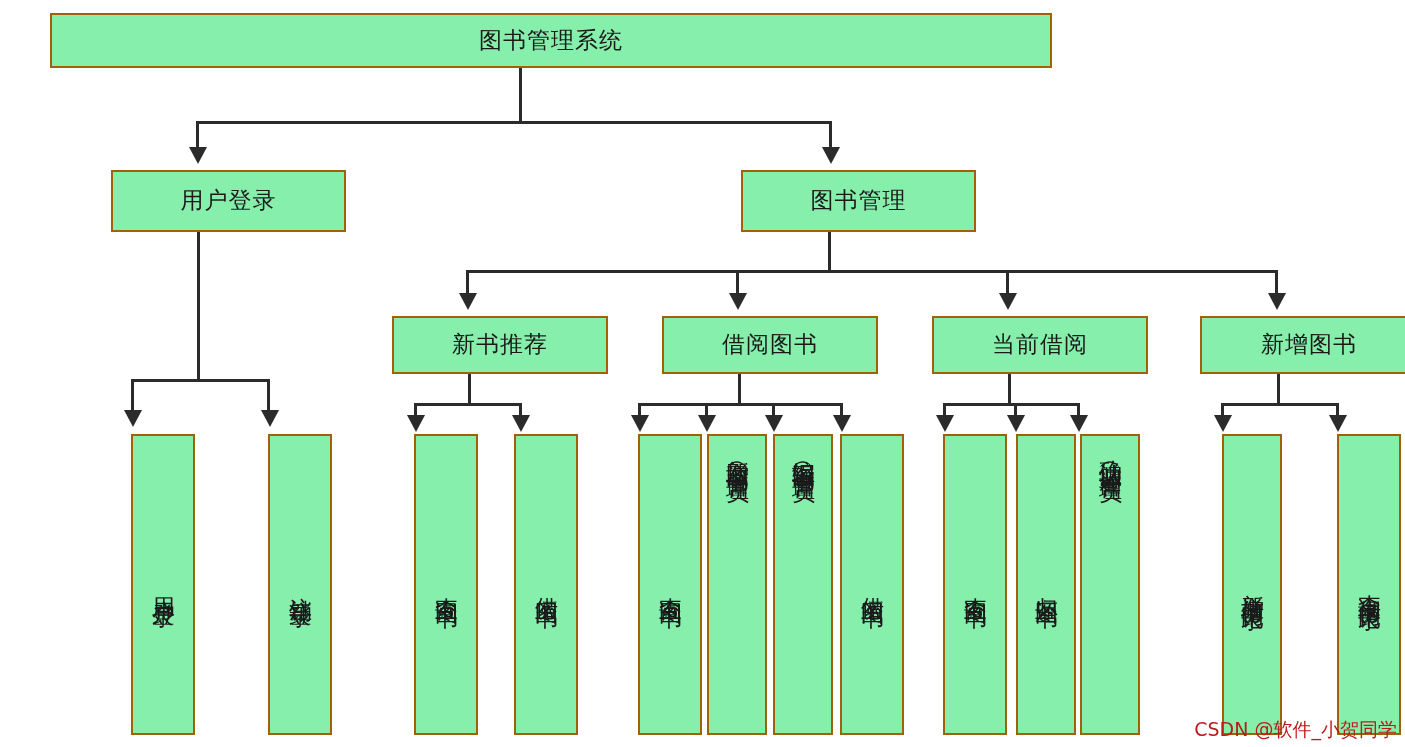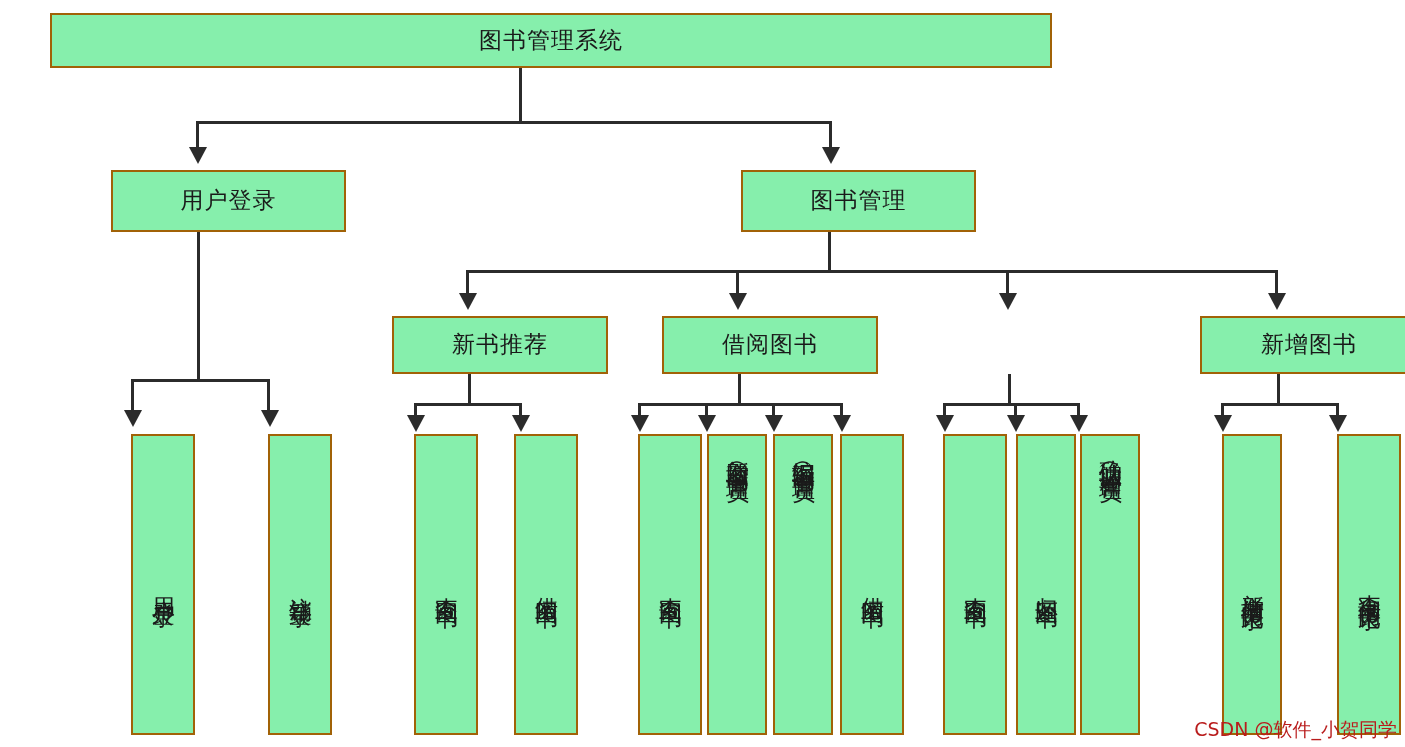--- a/index.html
+++ b/index.html
@@ -119,20 +119,23 @@
   <div class="arrow" style="left:999px; top:293px;"></div>
   <div class="ln v" style="left:1275px; top:270px; width:3px; height:25px;"></div>
   <div class="arrow" style="left:1268px; top:293px;"></div>
 
   <div class="node h" style="left:362px; top:316px; width:216px; height:58px;">
     <span class="lbl">新书推荐</span>
   </div>
   <div class="node h" style="left:632px; top:316px; width:216px; height:58px;">
     <span class="lbl">借阅图书</span>
   </div>
+  <div class="node h" style="left:902px; top:316px; width:216px; height:58px;">
+    <span class="lbl">当前借阅</span>
+  </div>
   <div class="node h" style="left:1170px; top:316px; width:218px; height:58px;">
     <span class="lbl">新增图书</span>
   </div>
 
   <div class="ln v" style="left:468px; top:374px; width:3px; height:32px;"></div>
   <div class="ln h" style="left:414px; top:403px; width:108px; height:3px;"></div>
   <div class="ln v" style="left:414px; top:403px; width:3px; height:14px;"></div>
   <div class="arrow" style="left:407px; top:415px;"></div>
   <div class="ln v" style="left:519px; top:403px; width:3px; height:14px;"></div>
   <div class="arrow" style="left:512px; top:415px;"></div>

